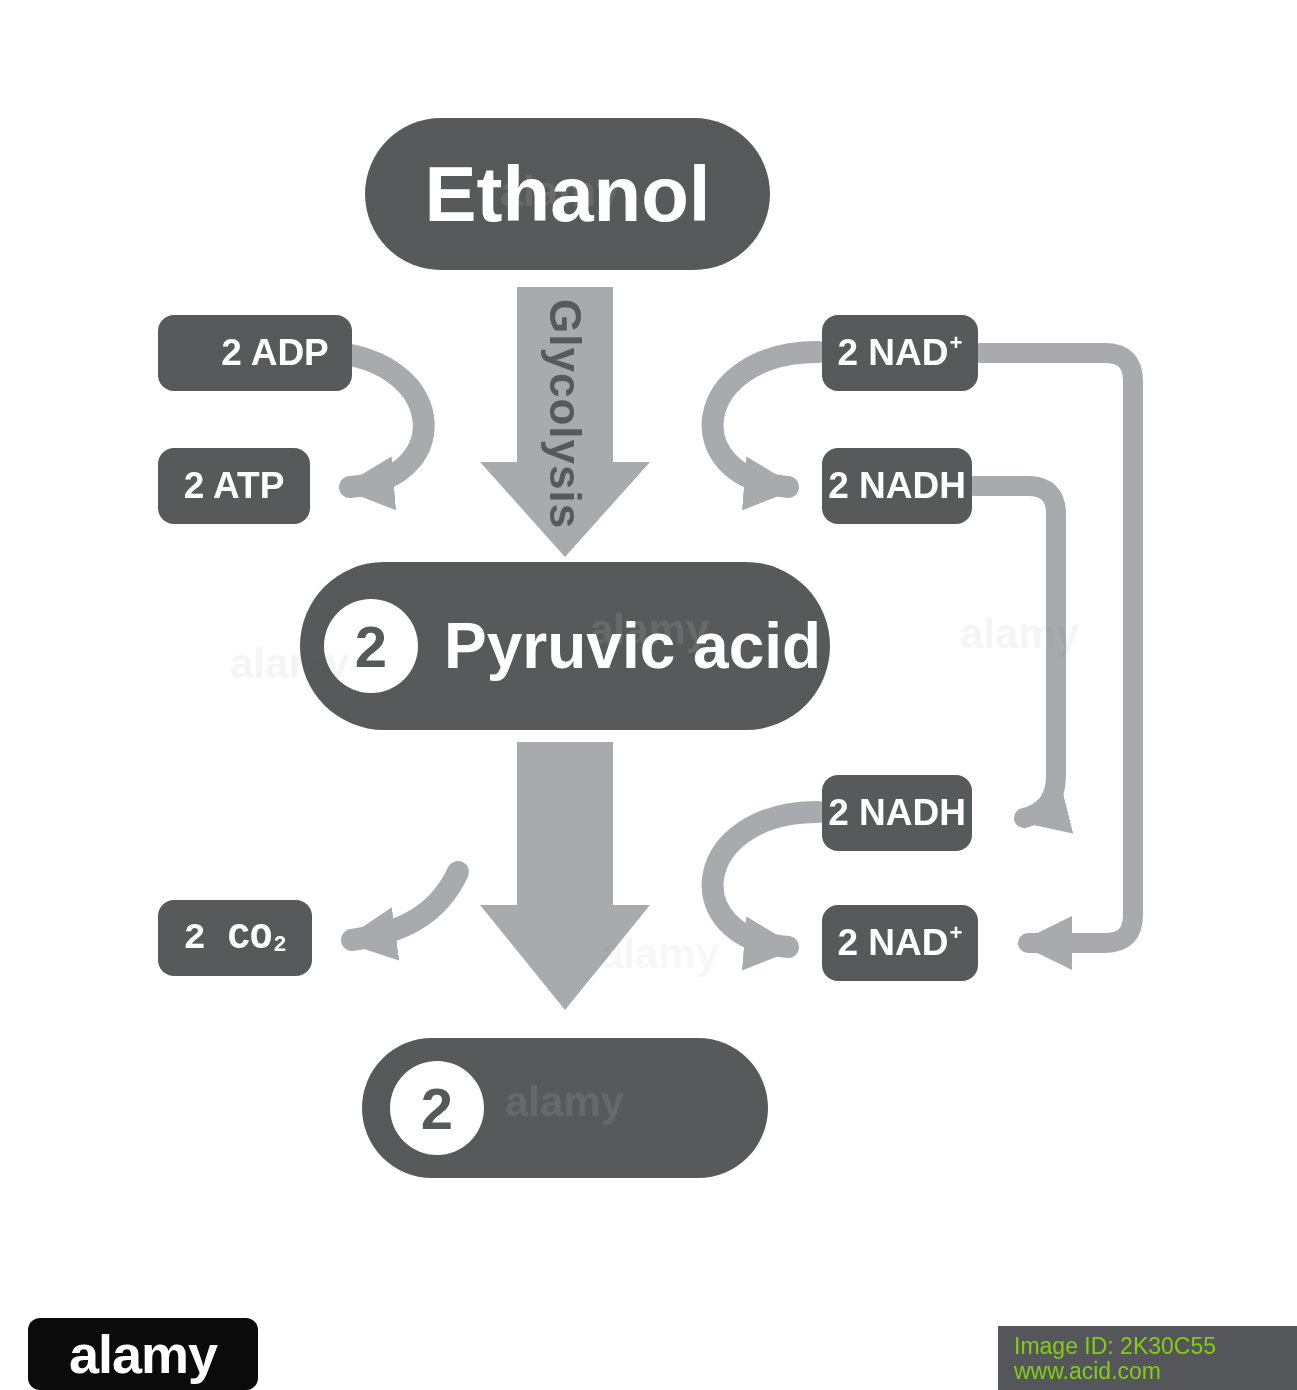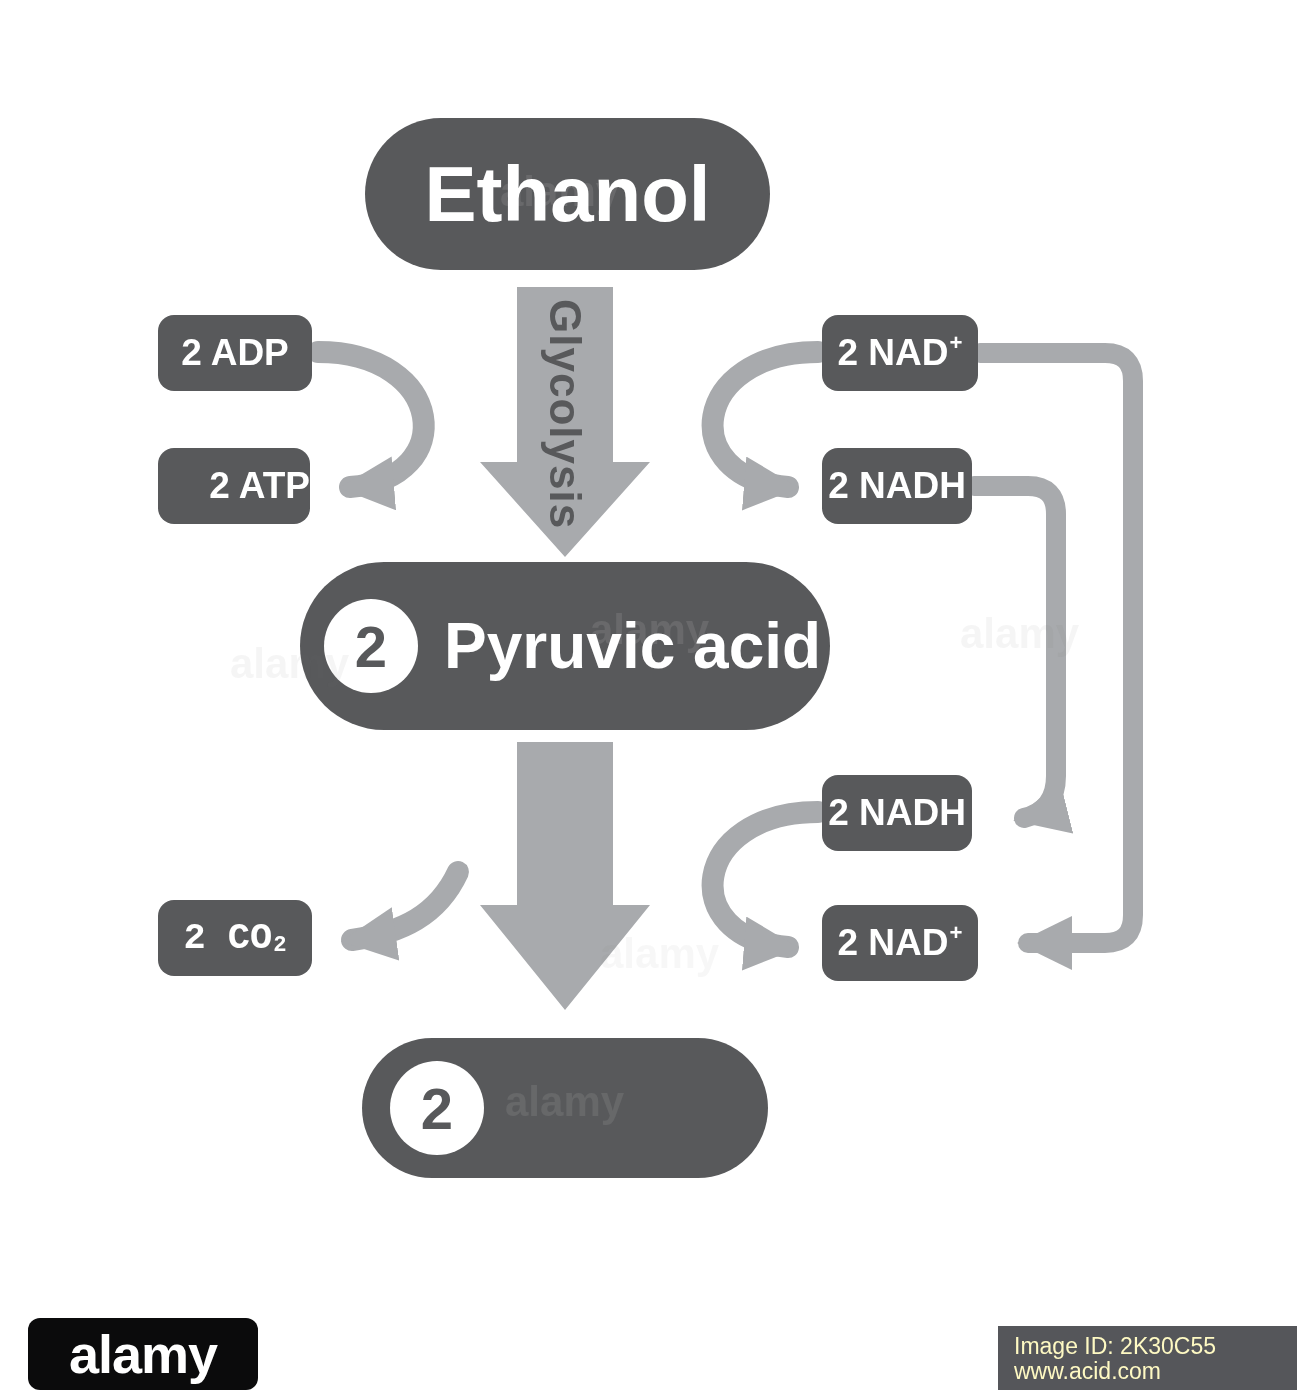--- a/index.html
+++ b/index.html
@@ -34,22 +34,22 @@
     position:absolute;
     background:#58595B;color:#ffffff;
     border-radius:16px;
     display:flex;align-items:center;justify-content:center;
     font-size:37px;font-weight:bold;
     height:76px;
     white-space:nowrap;
   }
   .box sup{font-size:0.60em;line-height:0;position:relative;top:-0.45em;margin-left:1px;}
   .box sub{font-size:0.60em;line-height:0;position:relative;top:0.35em;margin-left:1px;}
-  .box-adp{left:158px;top:315px;width:154px;}
-  .box-atp{left:158px;top:448px;width:152px;justify-content:flex-end;}
+  .box-adp{left:158px;top:315px;width:154px;padding-left:40px;}
+  .box-atp{left:158px;top:448px;width:152px;}
   .box-nad-top{left:822px;top:315px;width:156px;}
   .box-nadh-top{left:822px;top:448px;width:150px;}
   .box-nadh-bottom{left:822px;top:775px;width:150px;}
   .box-nad-bottom{left:822px;top:905px;width:156px;}
   .box-co2{left:158px;top:900px;width:154px;font-family:Liberation Mono, monospace;}
 
   .vtext{
     position:absolute;
     left:541px;top:296px;height:236px;width:48px;
     writing-mode:vertical-rl;
@@ -73,21 +73,21 @@
   .logo{
     position:absolute;
     left:28px;top:1318px;width:230px;height:72px;
     background:#0b0b0c;border-radius:12px;
     display:flex;align-items:center;justify-content:center;
     color:#ffffff;font-size:54px;font-weight:bold;letter-spacing:-1px;
   }
   .infobar{
     position:absolute;
     left:998px;top:1326px;width:299px;height:64px;
-    background:#55565A;color:#fef9c3;
+    background:#55565A;color:#84cc16;
     box-sizing:border-box;padding:8px 12px 0 16px;
     font-size:23px;line-height:25px;
   }
 </style>
 </head>
 <body>
 
 <div class="canvas">
 
   <svg class="arrows" width="1297" height="1390" viewBox="0 0 1297 1390">

